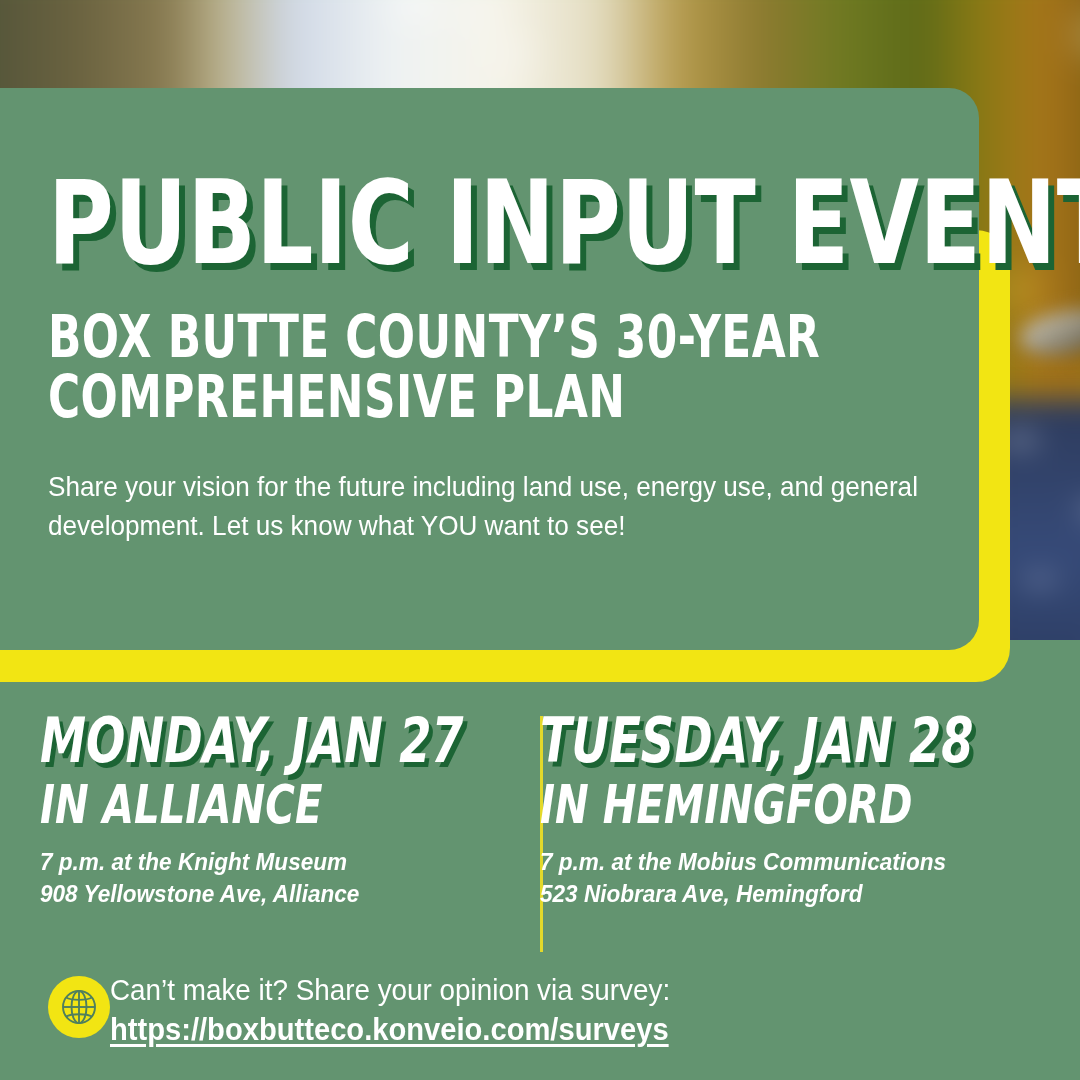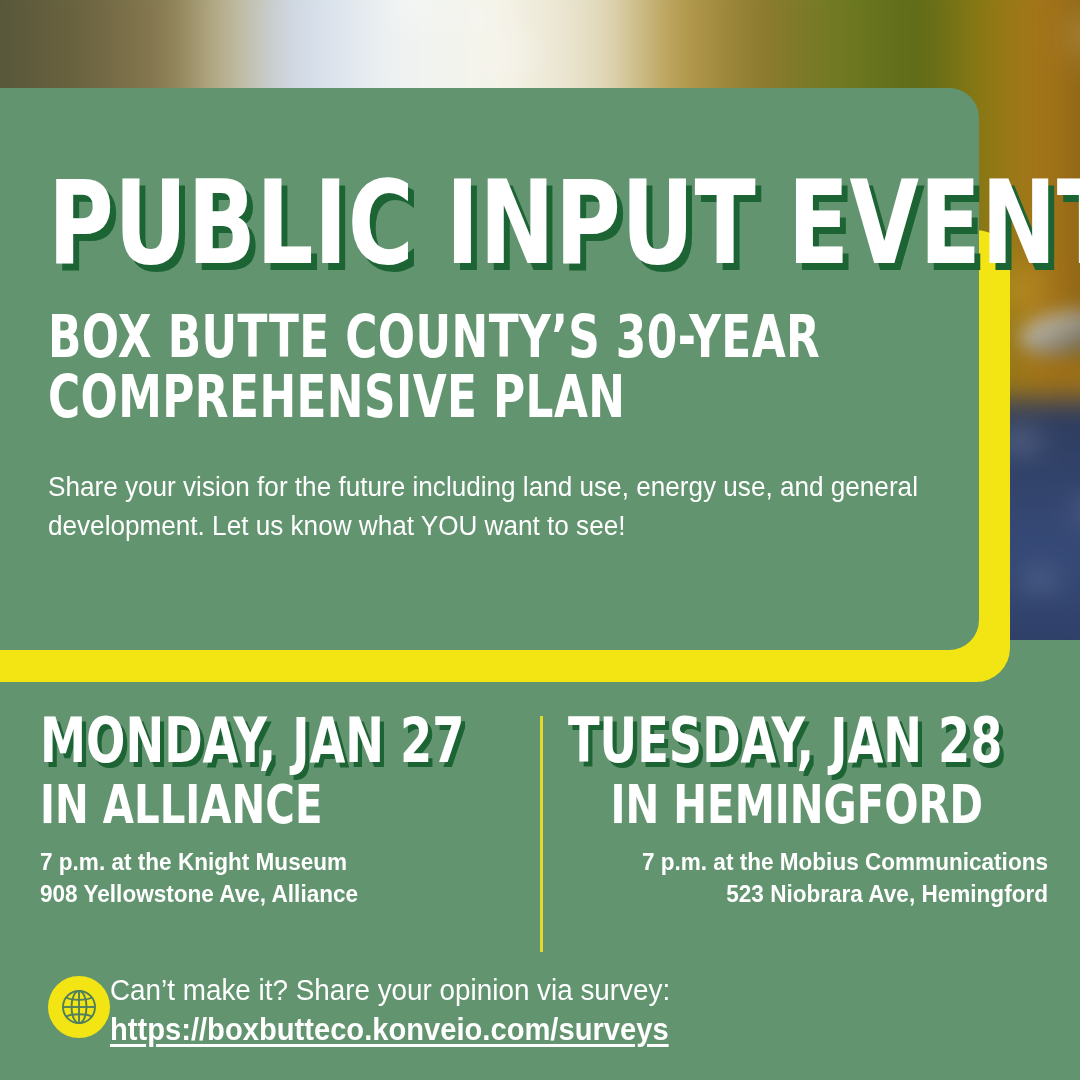--- a/index.html
+++ b/index.html
@@ -154,27 +154,28 @@
     transform: scaleX(.95);
     transform-origin: left center;
   }
 
   
   .dates {
     position: absolute;
     left: 0; top: 712px;
     width: 1080px;
     height: 250px;
+    font-style: italic;
   }
   .date-col {
     position: absolute;
     top: 0;
   }
   .date-col.left  { left: 40px;  width: 486px; }
-  .date-col.right { left: 568px; width: 500px; text-align: right; }
+  .date-col.right { left: 540px; width: 500px; }
 
   .date-divider {
     position: absolute;
     left: 540px; top: 4px;
     width: 3px; height: 236px;
     background: #e3d92a;
   }
   .date-title {
     margin: 0;
     font-size: 62px;

